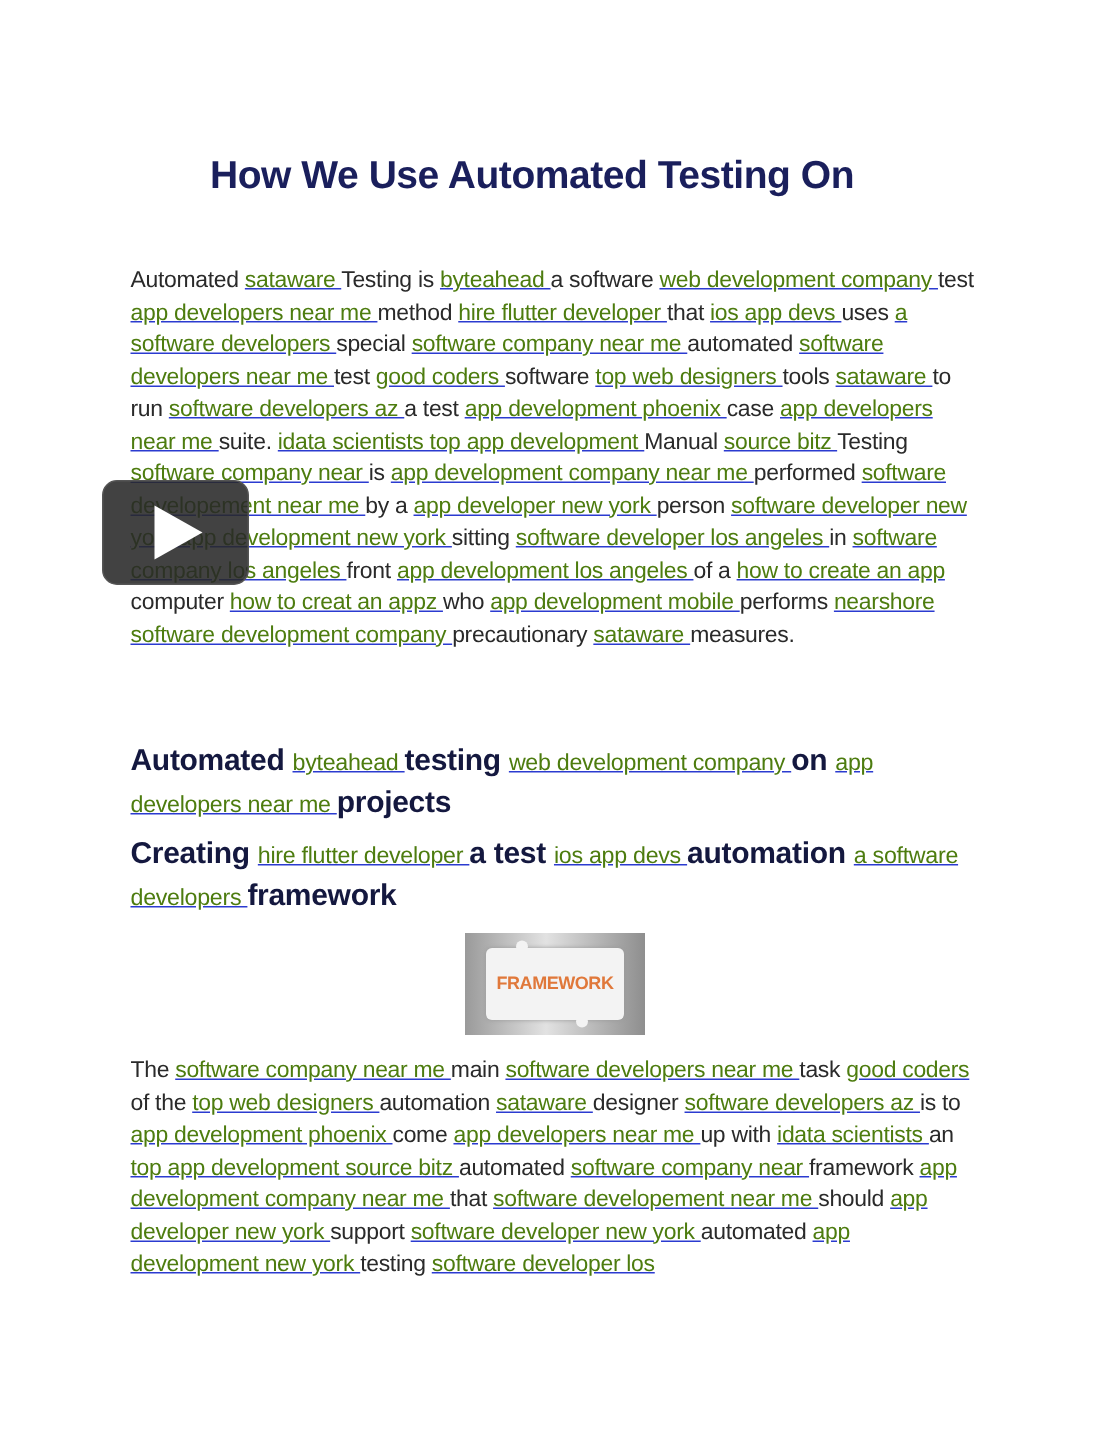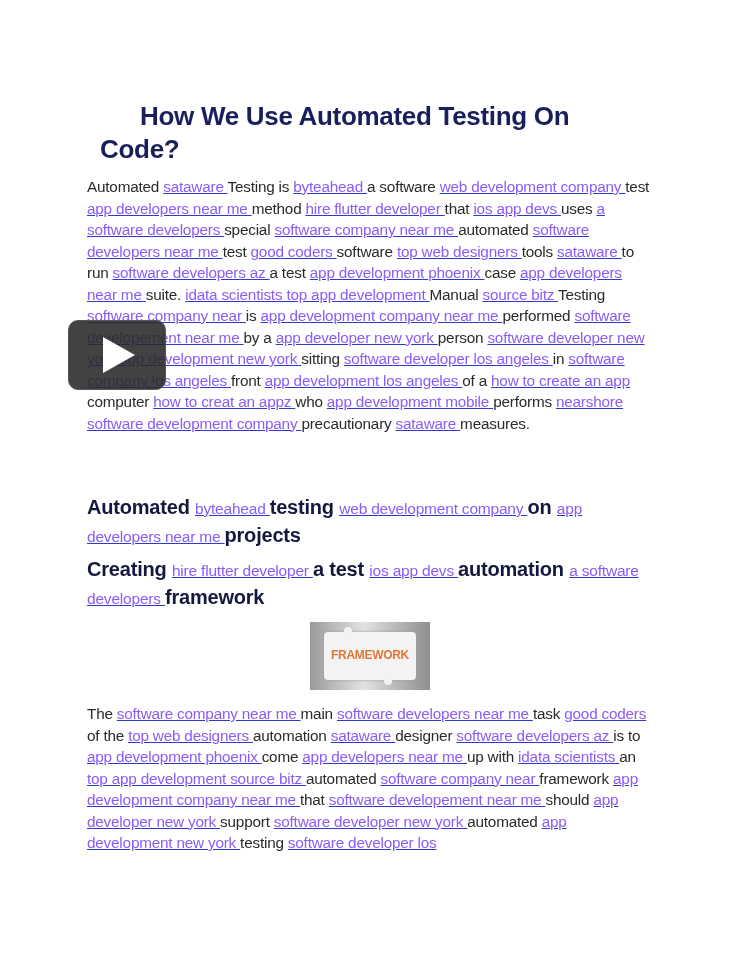--- a/index.html
+++ b/index.html
@@ -3,21 +3,21 @@
 <meta charset="utf-8">
 <style>
   html, body { margin:0; padding:0; background:#ffffff; }
   body { width:741px; height:960px; position:relative; overflow:hidden; font-family:"Liberation Sans", sans-serif; }
   .page { position:absolute; left:0; top:12px; width:602px; height:960px; background:#fff; }
   .title { position:absolute; left:100px; top:88px; width:520px; margin:0; font-family:"Liberation Sans", sans-serif; font-weight:bold; font-size:26px; line-height:33px; color:#1a1f5c; letter-spacing:-0.3px; }
   .title .l1 { display:block; padding-left:40px; }
   .title .l2 { display:block; }
   .title .l3 { display:block; }
   .para { position:absolute; left:87px; width:566px; font-size:15.3px; line-height:21.5px; color:#2a2a2a; letter-spacing:-0.2px; margin:0; }
-  .para a, .h2 a { color:#8b5cf6; text-decoration:underline; text-decoration-color:#2b3bd0; }
+  .para a, .h2 a { color:#4d7c0f; text-decoration:underline; text-decoration-color:#2b3bd0; }
   .p1 { top:164px; }
   .p2 { top:691px; }
   .h2 { position:absolute; left:87px; width:566px; margin:0; font-weight:bold; font-size:20px; line-height:26px; color:#14183f; letter-spacing:-0.2px; }
   .h2 a { font-weight:normal; font-size:15.5px; }
   .h2a { top:482px; }
   .h2b { top:544px; }
   .play { position:absolute; left:68px; top:308px; width:96px; height:68px; background:rgba(40,40,40,0.88); border-radius:10px; border:1px solid #555; }
   .play .tri { position:absolute; left:34px; top:16px; width:0; height:0; border-top:18px solid transparent; border-bottom:18px solid transparent; border-left:32px solid #ffffff; }
   .img { position:absolute; left:310px; top:610px; width:120px; height:68px; background:linear-gradient(90deg,#9a9a9a 0%,#e2e2e2 45%,#8e8e8e 100%); overflow:hidden; }
   .puzzle { position:absolute; left:14px; top:10px; width:92px; height:48px; background:#f3f3f3; border-radius:4px; box-shadow:0 0 3px #999; }
@@ -25,21 +25,20 @@
   .puzzle:before { left:20px; top:-5px; }
   .puzzle:after { left:60px; bottom:-5px; }
   .fw { position:absolute; left:0; top:16px; width:92px; text-align:center; font-size:12px; font-weight:bold; color:#e0783a; letter-spacing:-0.3px; }
 </style>
 </head>
 <body>
 
 <div class="page">
   <h1 class="title">
     <span class="l1">How We Use Automated Testing On</span>
-    <span class="l3">Code?</span>
   </h1>
 
   <p class="para p1"><span>Automated </span><a href="#">sataware </a><span>Testing is </span><a href="#">byteahead </a><span>a software </span><a href="#">web development company </a><span>test </span><a href="#">app developers near me </a><span>method </span><a href="#">hire flutter developer </a><span>that </span><a href="#">ios app devs </a><span>uses </span><a href="#">a software developers </a><span>special </span><a href="#">software company near me </a><span>automated </span><a href="#">software developers near me </a><span>test </span><a href="#">good coders </a><span>software </span><a href="#">top web designers </a><span>tools </span><a href="#">sataware </a><span>to run </span><a href="#">software developers az </a><span>a test </span><a href="#">app development phoenix </a><span>case </span><a href="#">app developers near me </a><span>suite. </span><a href="#">idata scientists top app development </a><span>Manual </span><a href="#">source bitz </a><span>Testing </span><a href="#">software company near </a><span>is </span><a href="#">app development company near me </a><span>performed </span><a href="#">software developement near me </a><span>by a </span><a href="#">app developer new york </a><span>person </span><a href="#">software developer new york app development new york </a><span>sitting </span><a href="#">software developer los angeles </a><span>in </span><a href="#">software company los angeles </a><span>front </span><a href="#">app development los angeles </a><span>of a </span><a href="#">how to create an app </a><span>computer </span><a href="#">how to creat an appz </a><span>who </span><a href="#">app development mobile </a><span>performs </span><a href="#">nearshore software development company </a><span>precautionary </span><a href="#">sataware </a><span>measures.</span></p>
 
   <div class="play">
     <span class="tri"></span>
   </div>
 
   <h2 class="h2 h2a"><span>Automated </span><a href="#">byteahead </a><span>testing </span><a href="#">web development company </a><span>on </span><a href="#">app developers near me </a><span>projects</span></h2>
   <h2 class="h2 h2b"><span>Creating </span><a href="#">hire flutter developer </a><span>a test </span><a href="#">ios app devs </a><span>automation </span><a href="#">a software developers </a><span>framework</span></h2>

